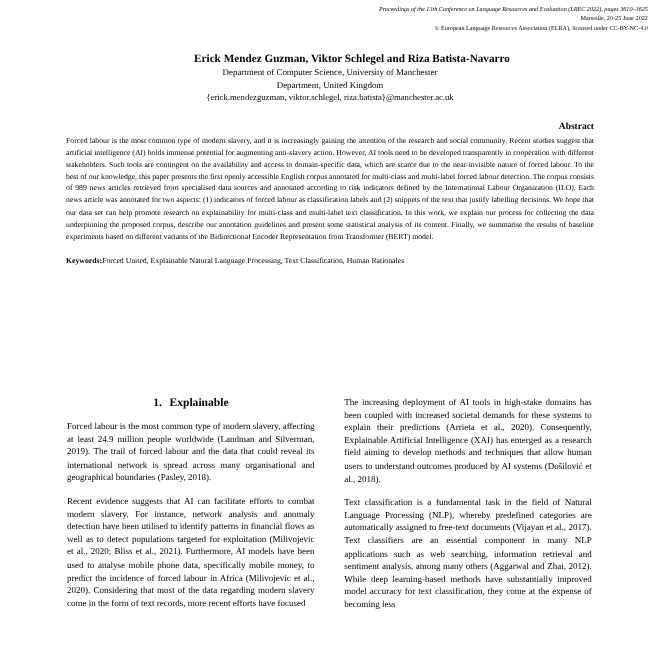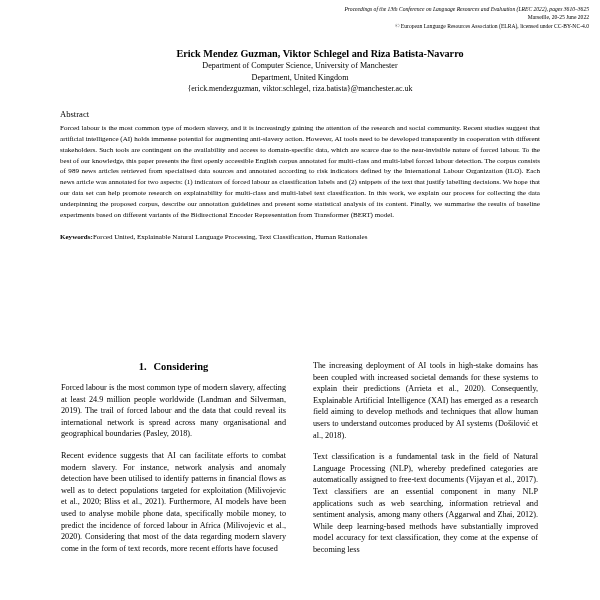--- a/index.html
+++ b/index.html
@@ -68,22 +68,22 @@
   }
   .authors .emails {
     font-size: 7.9px;
   }
 
   
   .abstract-block {
     margin: 14px 60px 0 60px;
   }
   .abstract-heading {
-    text-align: left;
-    font-weight: normal;
+    text-align: right;
+    font-weight: bold;
     font-size: 8.6px;
     line-height: 12px;
     margin-bottom: 3px;
   }
   .abstract-body {
     font-size: 7.05px;
     line-height: 10.85px;
     text-align: justify;
     text-justify: inter-word;
     hyphens: none;
@@ -156,21 +156,21 @@
     <div class="abstract-body">Forced labour is the most common type of modern slavery, and it is increasingly gaining the attention of the research and social community. Recent studies suggest that artificial intelligence (AI) holds immense potential for augmenting anti-slavery action. However, AI tools need to be developed transparently in cooperation with different stakeholders. Such tools are contingent on the availability and access to domain-specific data, which are scarce due to the near-invisible nature of forced labour. To the best of our knowledge, this paper presents the first openly accessible English corpus annotated for multi-class and multi-label forced labour detection. The corpus consists of 989 news articles retrieved from specialised data sources and annotated according to risk indicators defined by the International Labour Organization (ILO). Each news article was annotated for two aspects: (1) indicators of forced labour as classification labels and (2) snippets of the text that justify labelling decisions. We hope that our data set can help promote research on explainability for multi-class and multi-label text classification. In this work, we explain our process for collecting the data underpinning the proposed corpus, describe our annotation guidelines and present some statistical analysis of its content. Finally, we summarise the results of baseline experiments based on different variants of the Bidirectional Encoder Representation from Transformer (BERT) model.</div>
   </div>
 
   <div class="keywords">
     <span class="kw-label">Keywords:</span><span>Forced United, Explainable Natural Language Processing, Text Classification, Human Rationales</span>
   </div>
 
   <div class="columns">
     <div class="col">
       <div class="section-heading">
-        <span class="num">1.</span><span>Considering</span>
+        <span class="num">1.</span><span>Explainable</span>
       </div>
       <p class="noindent">Forced labour is the most common type of modern slavery, affecting at least 24.9 million people worldwide (Landman and Silverman, 2019). The trail of forced labour and the data that could reveal its international network is spread across many organisational and geographical boundaries (Pasley, 2018).</p>
       <p class="noindent">Recent evidence suggests that AI can facilitate efforts to combat modern slavery. For instance, network analysis and anomaly detection have been utilised to identify patterns in financial flows as well as to detect populations targeted for exploitation (Milivojevic et al., 2020; Bliss et al., 2021). Furthermore, AI models have been used to analyse mobile phone data, specifically mobile money, to predict the incidence of forced labour in Africa (Milivojevic et al., 2020). Considering that most of the data regarding modern slavery come in the form of text records, more recent efforts have focused</p>
     </div>
     <div class="col">
       <p class="noindent">The increasing deployment of AI tools in high-stake domains has been coupled with increased societal demands for these systems to explain their predictions (Arrieta et al., 2020). Consequently, Explainable Artificial Intelligence (XAI) has emerged as a research field aiming to develop methods and techniques that allow human users to understand outcomes produced by AI systems (Došilović et al., 2018).</p>
       <p class="noindent">Text classification is a fundamental task in the field of Natural Language Processing (NLP), whereby predefined categories are automatically assigned to free-text documents (Vijayan et al., 2017). Text classifiers are an essential component in many NLP applications such as web searching, information retrieval and sentiment analysis, among many others (Aggarwal and Zhai, 2012). While deep learning-based methods have substantially improved model accuracy for text classification, they come at the expense of becoming less</p>
     </div>
   </div>
 

